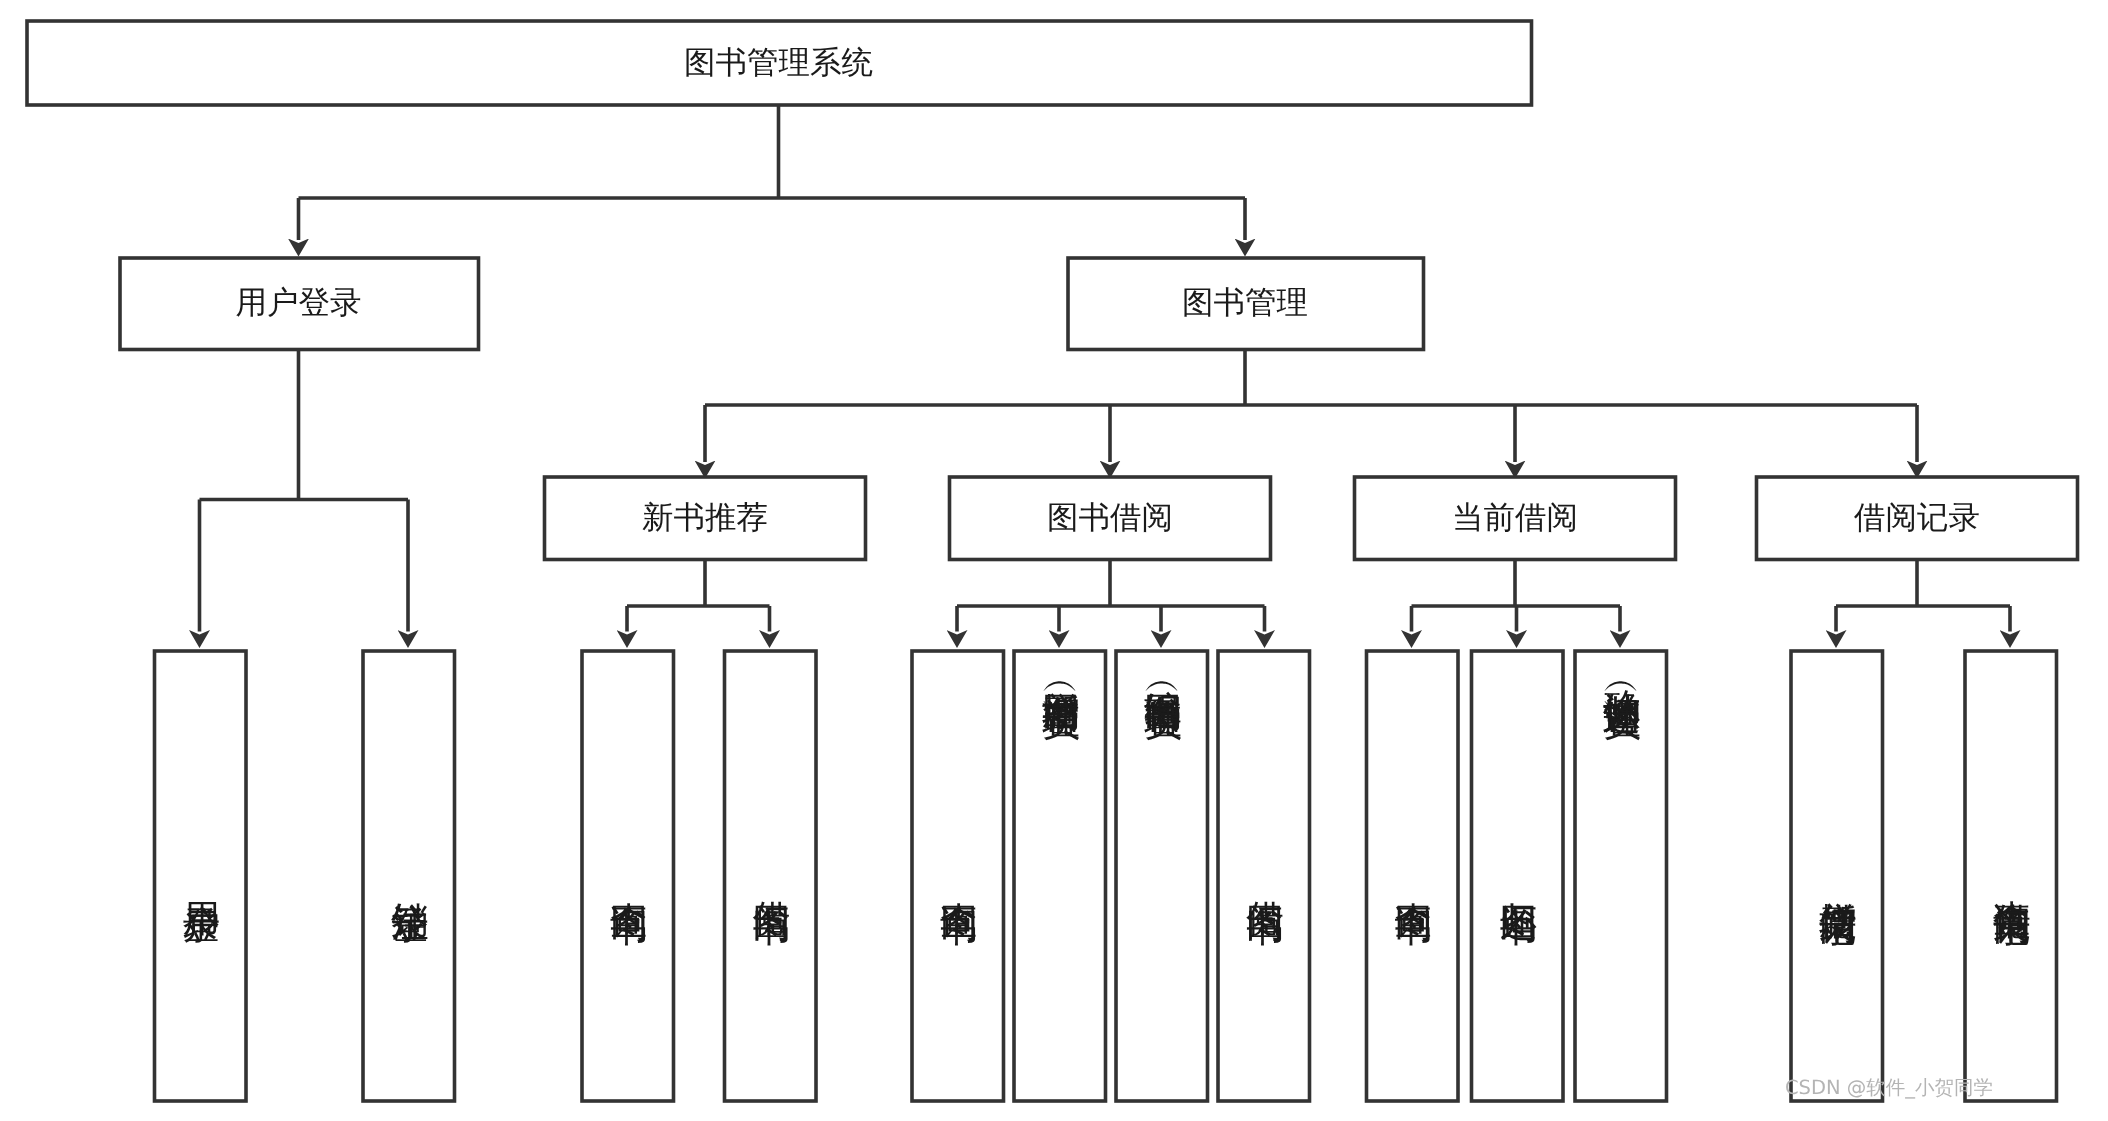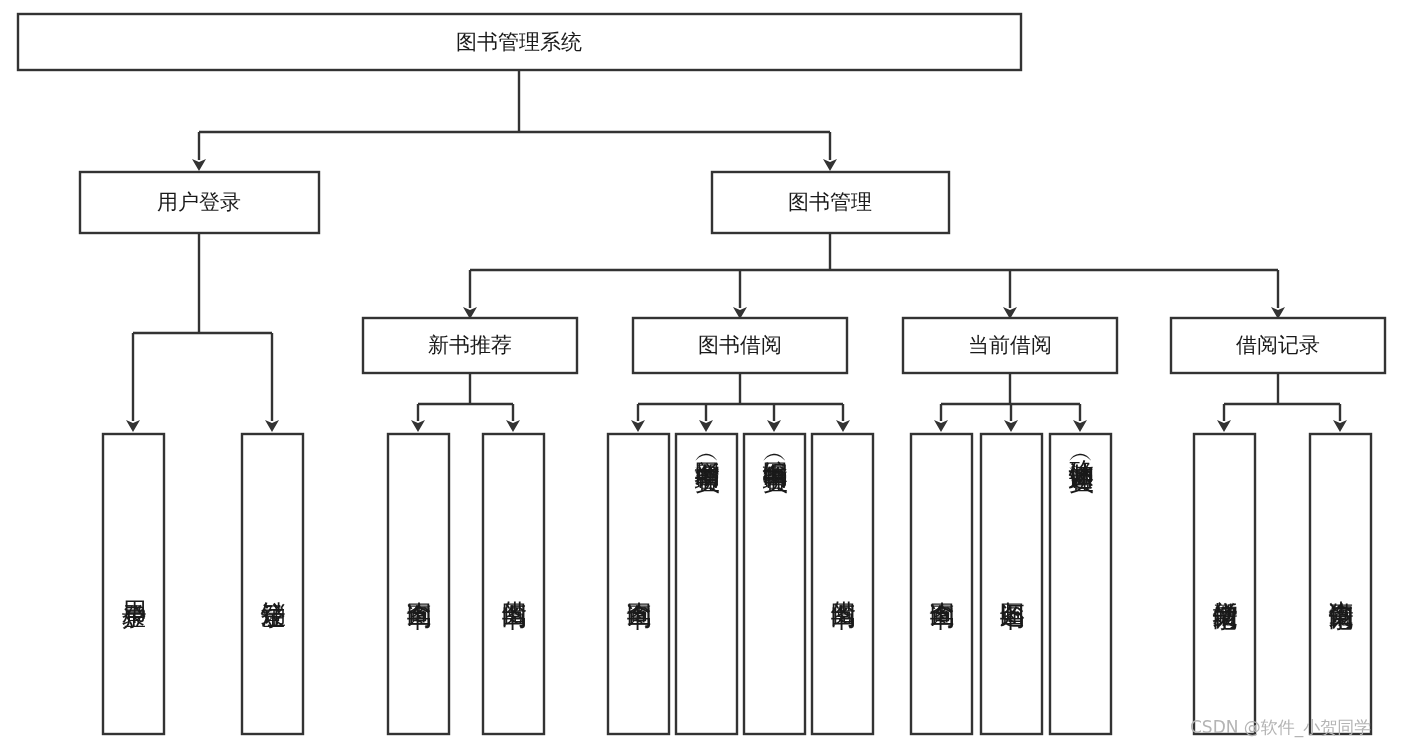--- a/index.html
+++ b/index.html
@@ -64,21 +64,21 @@
     position: absolute;
     display: flex;
     align-items: center;
     justify-content: center;
   }
   .watermark {
     position: absolute;
     left: 1190px;
     top: 716px;
     font-family: "DejaVu Sans", "Liberation Sans", sans-serif;
-    font-size: 17px;
+    font-size: 13px;
     color: #b4b4b4;
     white-space: nowrap;
   }
 </style>
 </head>
 <body>
 
 <div id="diagram-root">
 
   <svg class="diagram-canvas" viewBox="0 0 1405 747">

